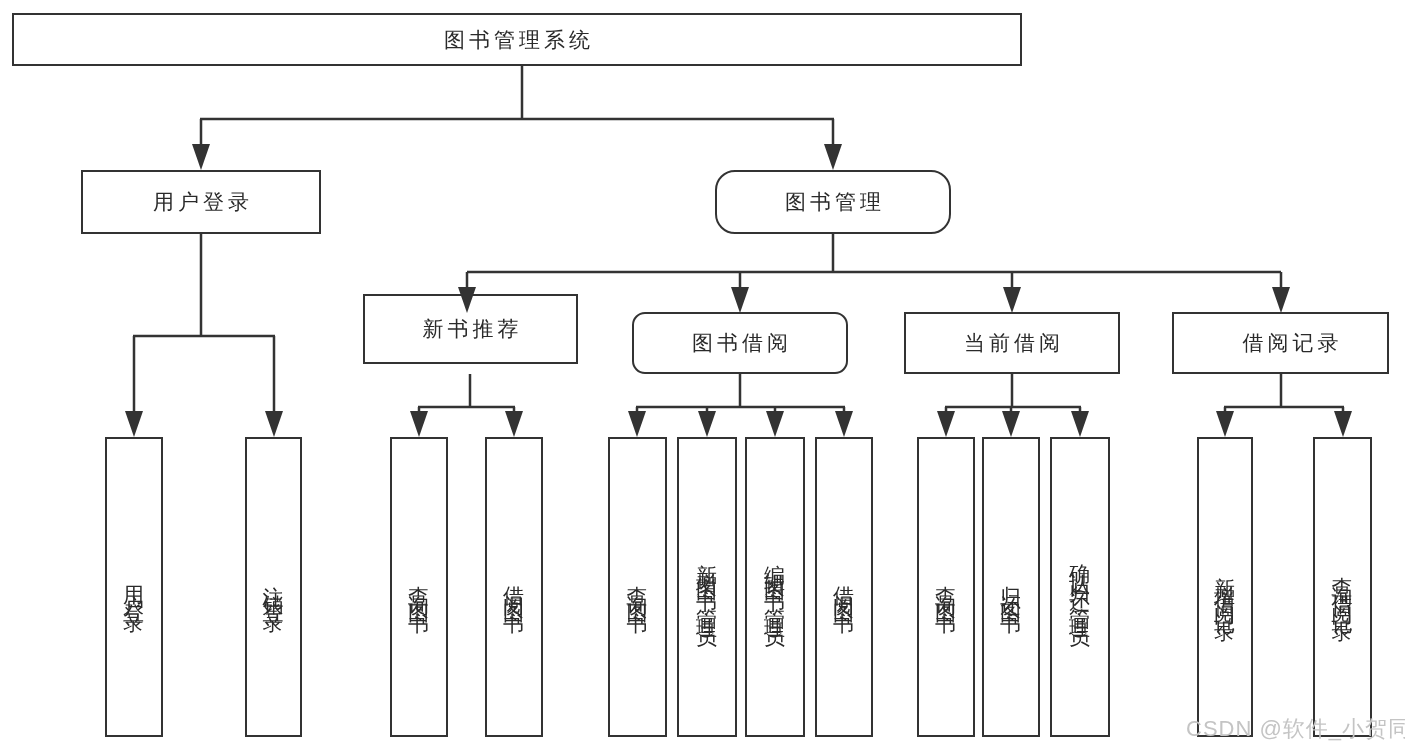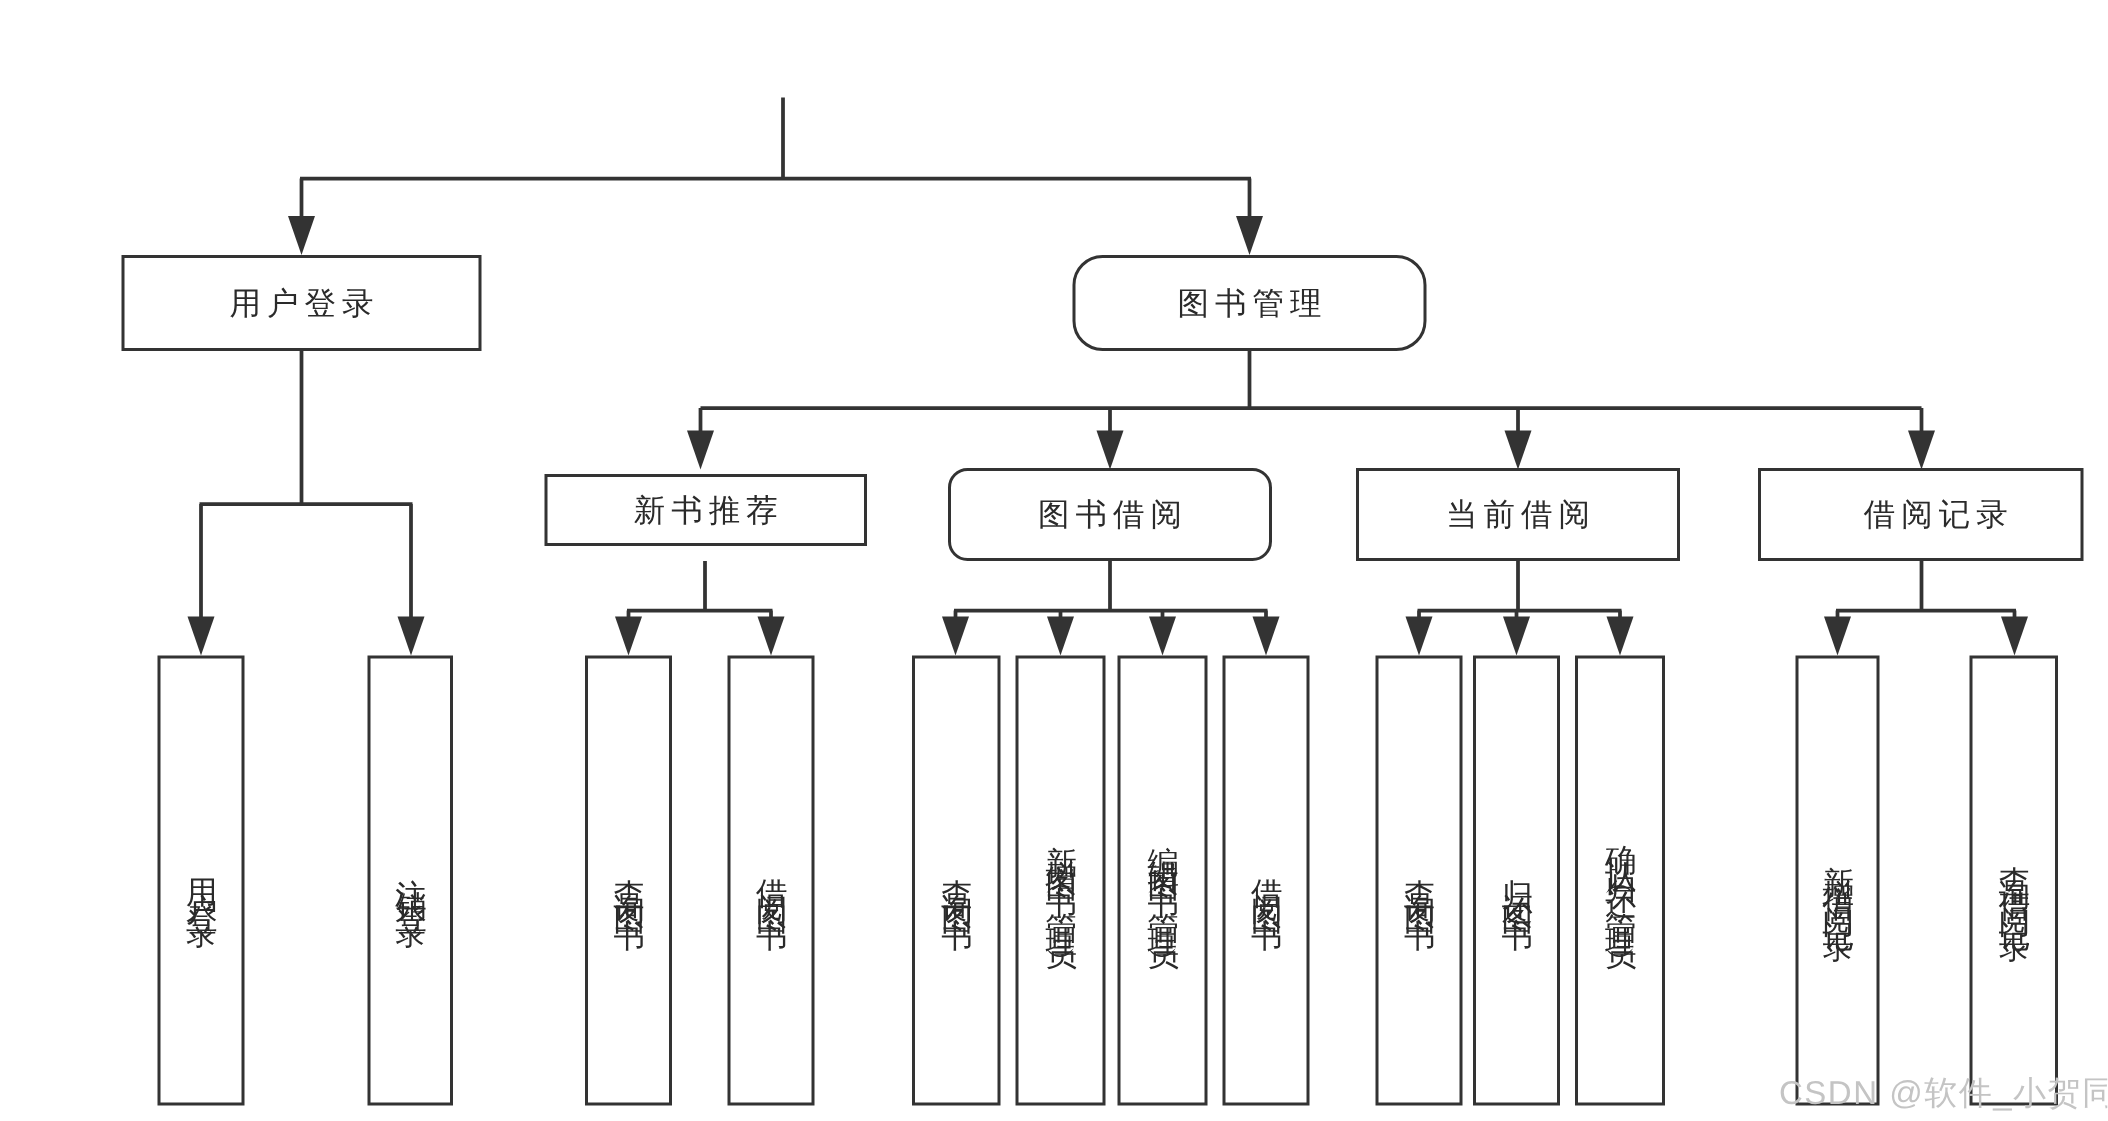--- a/index.html
+++ b/index.html
@@ -58,25 +58,26 @@
     color: var(--watermark, #c4c4c4);
     z-index: 5;
     white-space: nowrap;
   }
 </style>
 </head>
 <body>
 
 <div id="canvas">
 
+  <div class="box hbox" style="left:12px; top:13px; width:1010px; height:53px;">图书管理系统</div>
 
   <div class="box hbox" style="left:81px; top:170px; width:240px; height:64px;">用户登录</div>
   <div class="box hbox" style="left:715px; top:170px; width:236px; height:64px;border-radius:20px;">图书管理</div>
 
-  <div class="box hbox" style="left:363px; top:316px; width:215px; height:48px;">新书推荐</div>
+  <div class="box hbox" style="left:363px; top:294px; width:215px; height:70px;">新书推荐</div>
   <div class="box hbox" style="left:632px; top:312px; width:216px; height:62px;border-radius:13px;">图书借阅</div>
   <div class="box hbox" style="left:904px; top:312px; width:216px; height:62px;">当前借阅</div>
   <div class="box hbox" style="left:1172px; top:312px; width:217px; height:62px;padding-left:20px;">借阅记录</div>
 
   <div class="box vbox" style="left:105px; top:437px; width:58px; height:300px;">
     <span>用户登录</span>
   </div>
   <div class="box vbox" style="left:245px; top:437px; width:57px; height:300px;">
     <span>注销登录</span>
   </div>

